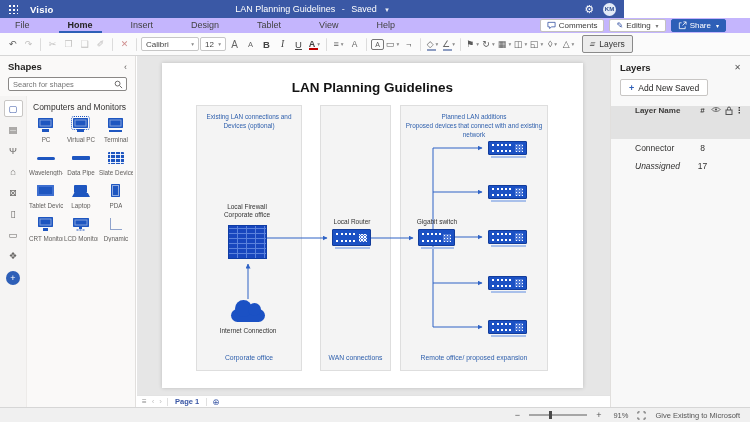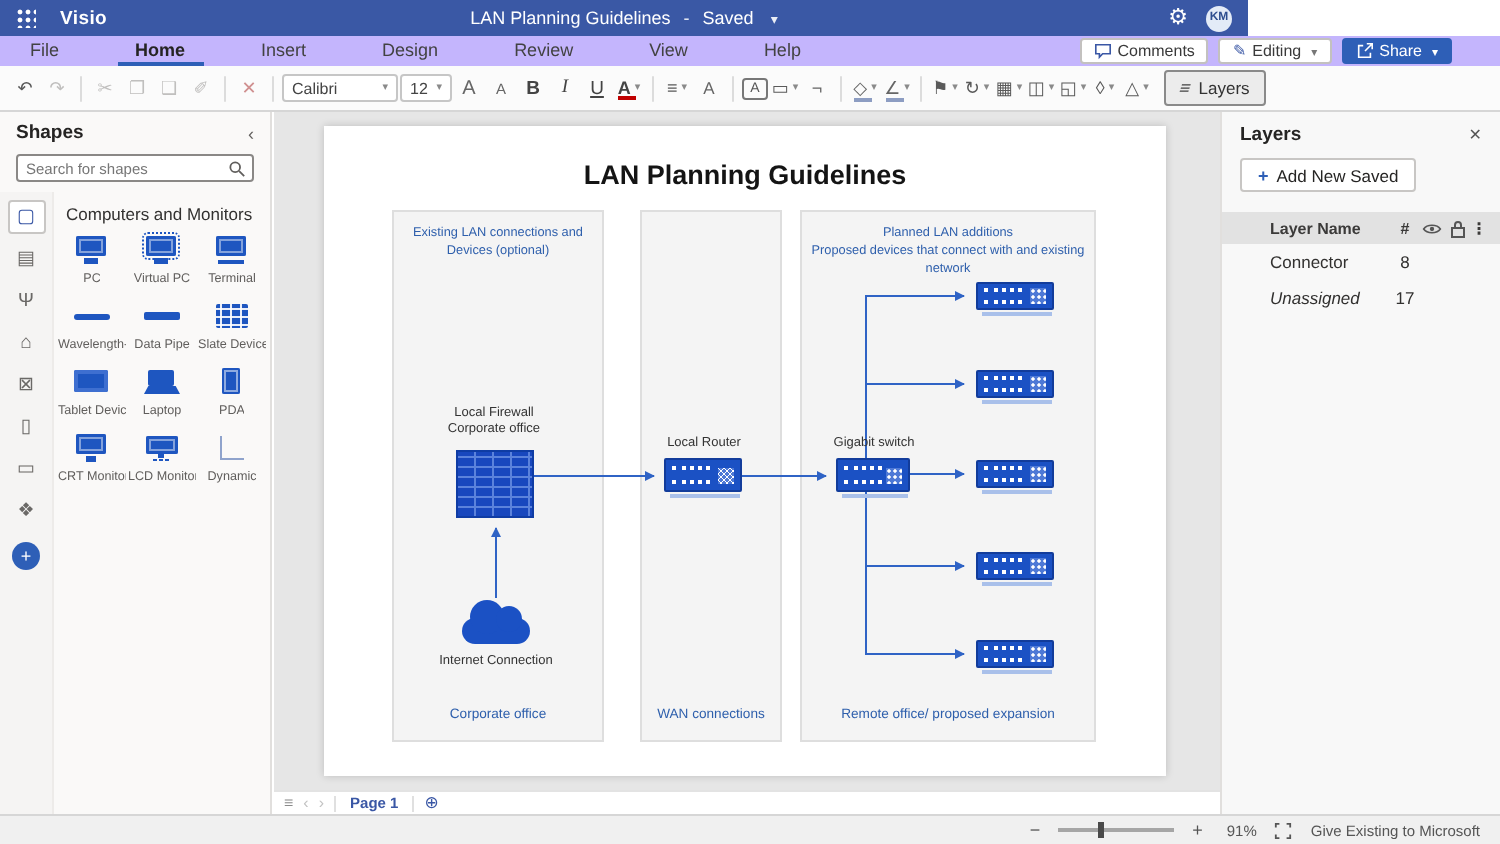--- a/index.html
+++ b/index.html
@@ -125,21 +125,21 @@
   .p1{top:78px} .p2{top:122px} .p3{top:167px} .p4{top:213px} .p5{top:257px}
   .wires { position:absolute; left:0; top:0; }
 
   
   .layers-panel { position:absolute; right:0; top:56px; width:140px; bottom:15px; background:#F8F8F8; border-left:1px solid #E1DFDD; font-size:8.5px; color:#323130; }
   .lp-head { display:flex; align-items:center; justify-content:space-between; padding:6px 9px 5px; }
   .lp-title { font-size:9.5px; font-weight:bold; color:#252423; }
   .lp-close { font-size:8px; color:#555; cursor:pointer; }
   .addlayer { margin:1px 9px 6px; height:17px; display:inline-flex; align-items:center; gap:4px; padding:0 8px; background:#fff; border:1px solid #C8C6C4; border-radius:2px; font-size:8.5px; color:#252423; cursor:pointer; }
   .addlayer .plus { color:#2E5FB7; font-weight:bold; font-size:9px; }
-  .lhead { margin-top:4px; height:16px; background:#E2E2E2; display:flex; align-items:center; padding:0 6px 0 24px; font-weight:bold; font-size:8px; color:#3B3A39; }
+  .lhead { margin-top:4px; height:33px; background:#E2E2E2; display:flex; align-items:flex-start; padding:0 6px 0 24px; font-weight:bold; font-size:8px; color:#3B3A39; }
   .lrow { height:18px; display:flex; align-items:center; padding:0 6px 0 24px; cursor:pointer; }
   .lname { flex:1; }
   .lrow.unassigned .lname { font-style:italic; }
   .lcount,.lcol { width:13px; text-align:center; }
   .lcol.narrow { width:9px; }
   .lhead svg { display:block; margin:0 auto; }
 
   
   .pagebar { position:absolute; left:137px; right:140px; bottom:15px; height:12px; background:#fff; border-top:1px solid #E3E3E3; display:flex; align-items:center; gap:5px; font-size:8px; color:#9A9A9A; padding-left:5px; }
   .pb-pages { color:#8A8A8A; font-size:8px; cursor:pointer; }
@@ -171,21 +171,21 @@
     <span class="gear">⚙</span>
     <span class="avatar">KM</span>
   </div>
 </div>
 
 <div class="menubar">
   <div class="mi">File</div>
     <div class="mi active">Home</div>
     <div class="mi">Insert</div>
     <div class="mi">Design</div>
-    <div class="mi">Review</div>
+    <div class="mi">Tablet</div>
     <div class="mi">View</div>
     <div class="mi">Help</div>
   <div class="mb-actions">
     <button class="mbtn">
       <svg width="9" height="9" viewBox="0 0 10 10">
           <path d="M1 1.5h8v5H4.8L3 8.4V6.5H1z" fill="none" stroke="#3A57A5" stroke-width="0.9"></path>
         </svg>
       <span>Comments</span>
     </button>
     <button class="mbtn dd-c">

